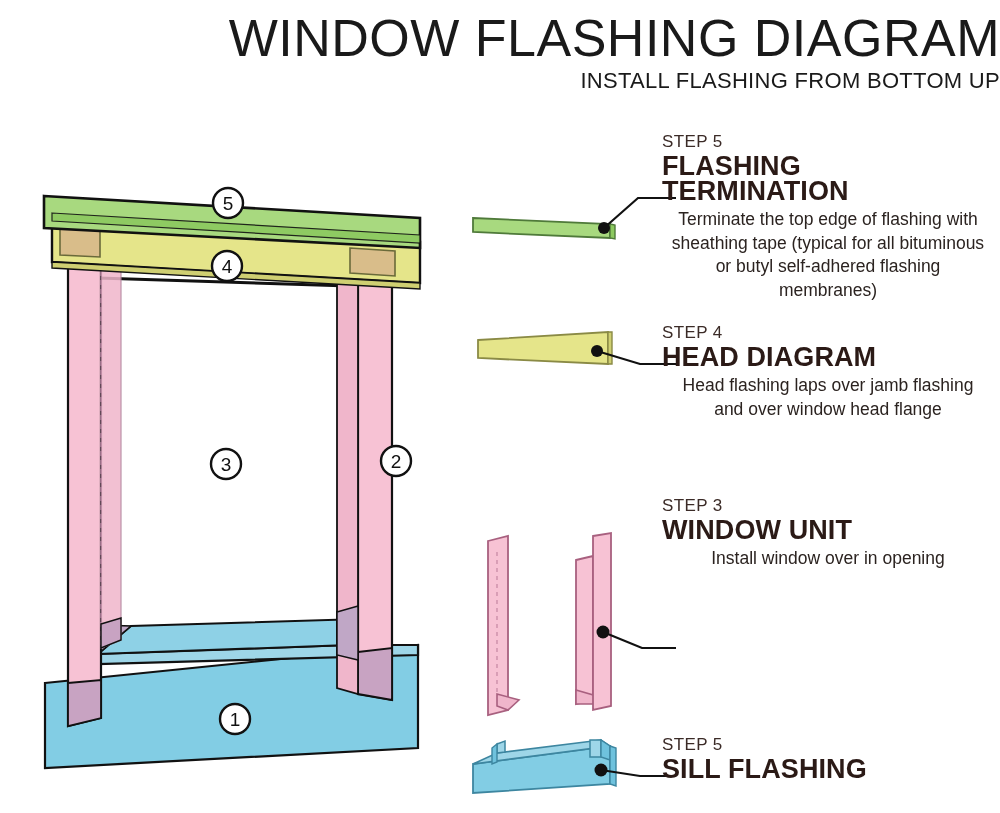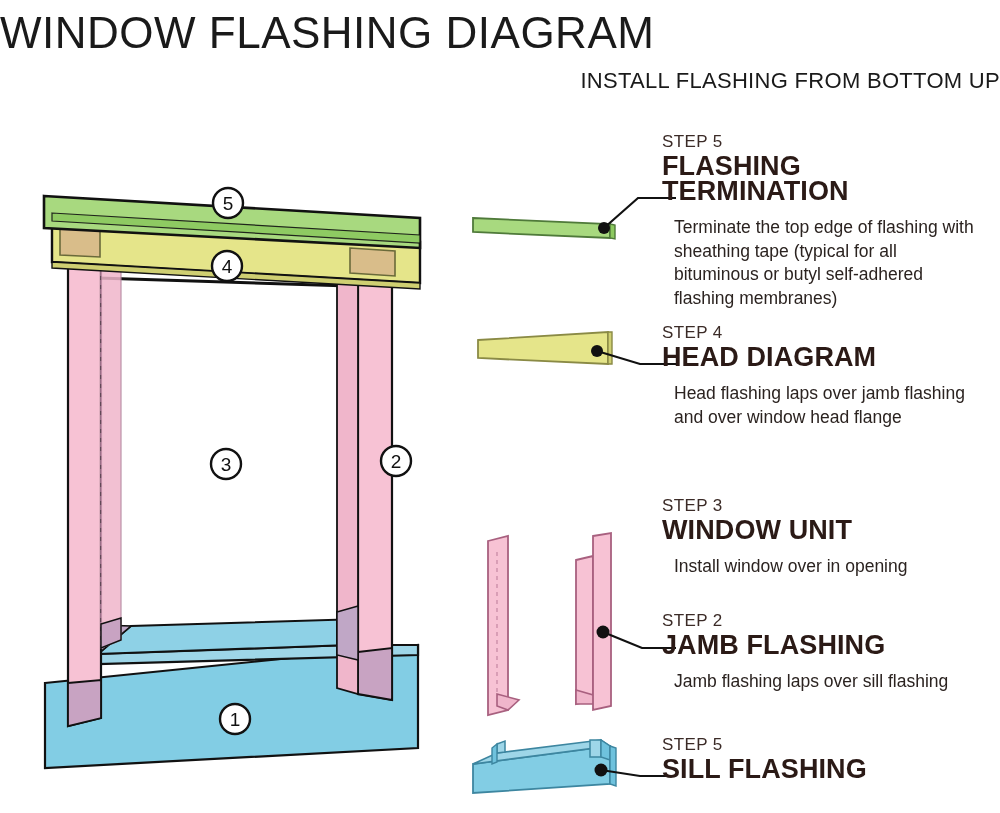--- a/index.html
+++ b/index.html
@@ -5,22 +5,22 @@
   html,body{margin:0;padding:0;background:#ffffff;}
   body{
     width:1000px;height:813px;position:relative;overflow:hidden;
     font-family:"Liberation Sans","DejaVu Sans",sans-serif;
     color:#231815;
   }
   #root{position:absolute;inset:0;}
 
   
   .title{
-    position:absolute;left:0;top:8px;width:1000px;text-align:left;
-    font-size:44px;font-weight:400;letter-spacing:.5px;color:#1a1a1a;
+    position:absolute;left:0;top:8px;width:1000px;text-align:right;
+    font-size:52px;font-weight:400;letter-spacing:.5px;color:#1a1a1a;
     white-space:nowrap;
   }
   .subtitle{
     position:absolute;left:0;top:68px;width:1000px;text-align:right;
     font-size:22px;font-weight:400;letter-spacing:.3px;color:#1a1a1a;
   }
 
   
   svg.stage{position:absolute;left:0;top:0;width:1000px;height:813px;}
 
@@ -29,21 +29,21 @@
   .stepblock{position:absolute;pointer-events:auto;}
   .step-kicker{
     font-size:17px;font-weight:400;color:#3b2b27;letter-spacing:.4px;
     line-height:22px;margin:0;
   }
   .step-title{
     font-size:27px;font-weight:700;color:#2b1a16;letter-spacing:.1px;
     line-height:25px;margin:1px 0 2px 0;
   }
   .step-desc{
-    font-size:17.5px;font-weight:400;color:#2b2320;line-height:23.5px;margin:12px;
+    font-size:17.5px;font-weight:400;color:#2b2320;line-height:23.5px;margin:4px;text-align:center;
   }
 </style>
 </head>
 <body>
 
 <div id="root">
 
   <div class="title">WINDOW FLASHING DIAGRAM</div>
   <div class="subtitle">INSTALL FLASHING FROM BOTTOM UP</div>
 
@@ -194,25 +194,20 @@
       <p class="step-title">HEAD DIAGRAM</p>
       <p class="step-desc">Head flashing laps over jamb flashing and over window head flange</p>
     </div>
 
     <div class="stepblock" style="left:662px;top:495px;width:332px;">
       <p class="step-kicker">STEP 3</p>
       <p class="step-title">WINDOW UNIT</p>
       <p class="step-desc">Install window over in opening</p>
     </div>
 
-    <div class="stepblock" style="left:662px;top:610px;width:338px;">
-      <p class="step-kicker">STEP 2</p>
-      <p class="step-title">JAMB FLASHING</p>
-      <p class="step-desc">Jamb flashing laps over sill flashing</p>
-    </div>
 
     <div class="stepblock" style="left:662px;top:734px;width:332px;">
       <p class="step-kicker">STEP 5</p>
       <p class="step-title">SILL FLASHING</p>
     </div>
 
   </div>
 </div>
 
 </body></html>

